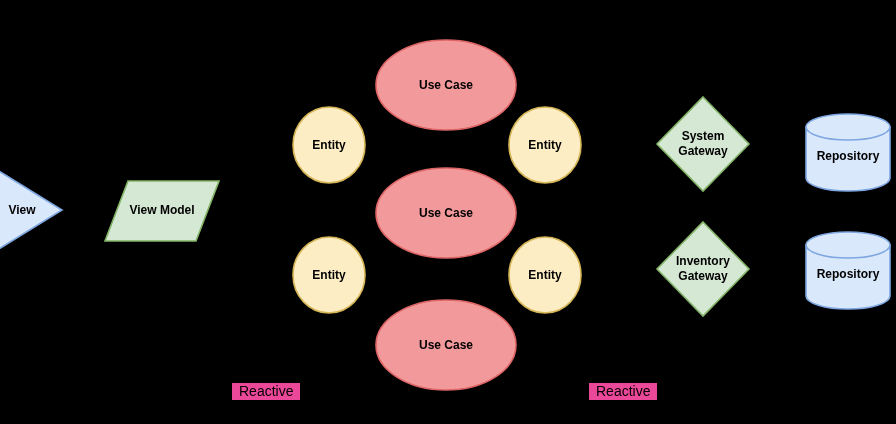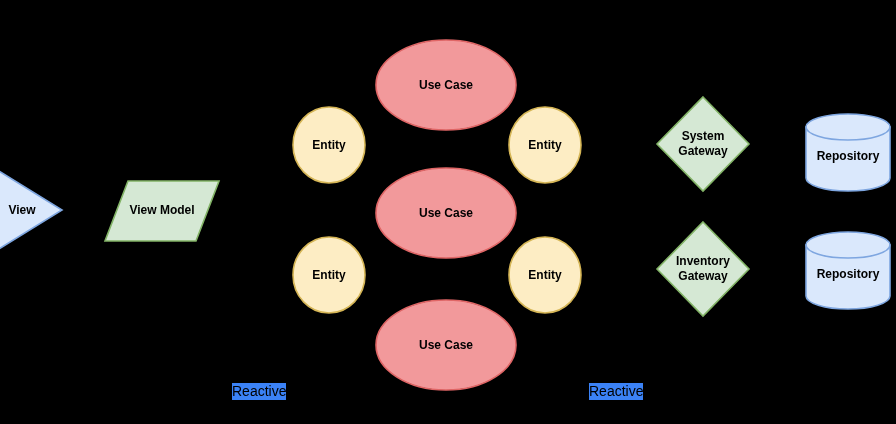--- a/index.html
+++ b/index.html
@@ -25,27 +25,27 @@
     font-size: 12px;
     font-weight: bold;
     fill: #000000;
     text-anchor: middle;
     dominant-baseline: middle;
     pointer-events: none;
     user-select: none;
   }
   .reactive-box {
     position: absolute;
-    background: #3b82f6;
+    background: #ec4899;
     color: #000000;
     font-family: "Liberation Sans", sans-serif;
     font-size: 14px;
     font-weight: normal;
     line-height: 17px;
-    padding: 0 0;
+    padding: 0 7px;
     white-space: nowrap;
   }
 </style>
 </head>
 <body>
 
 <div id="canvas">
 
   <svg width="896" height="424" viewBox="0 0 896 424">
 

